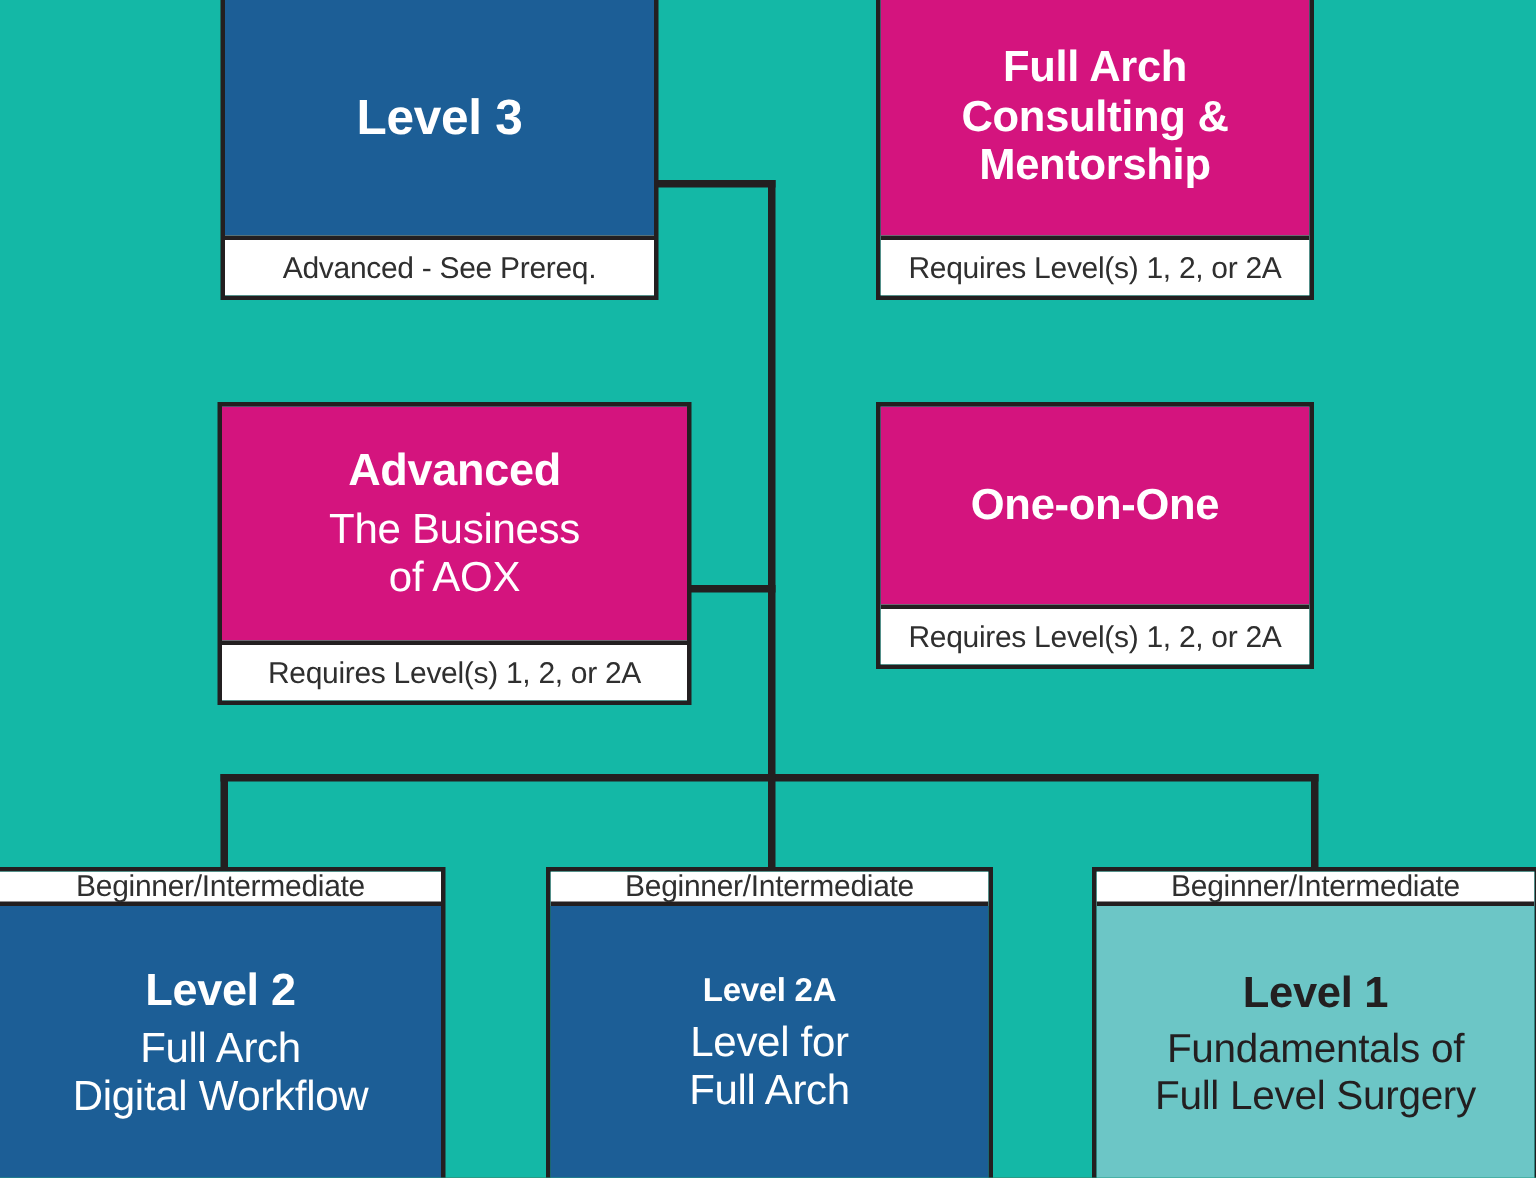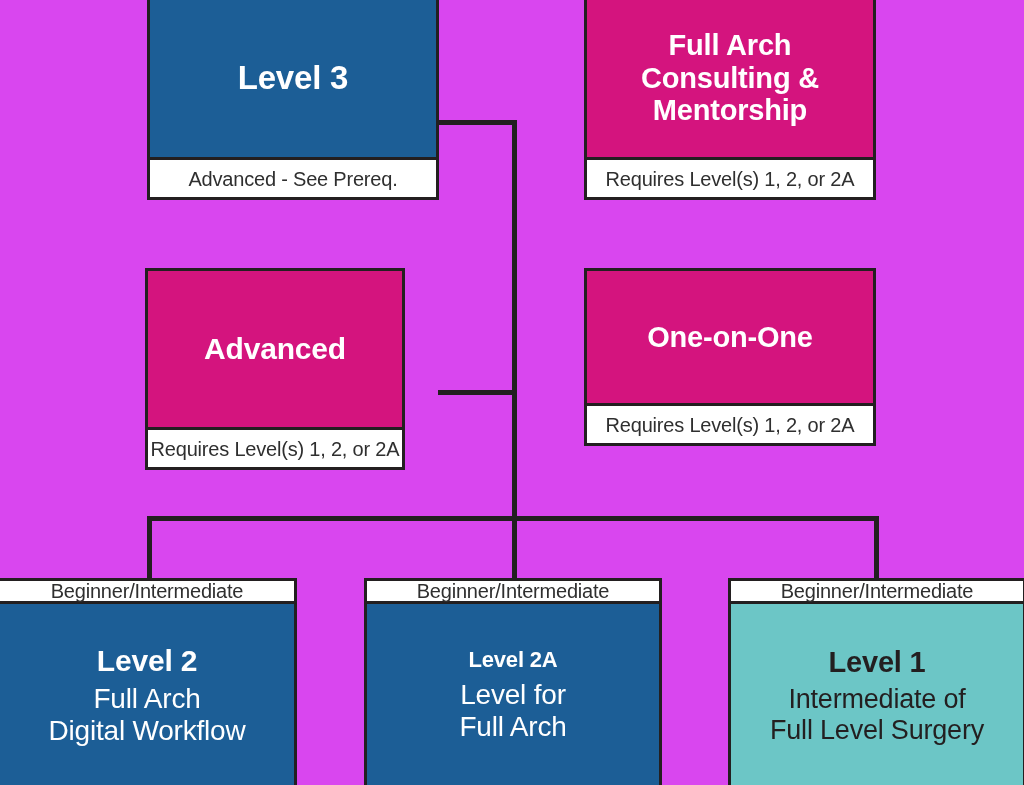--- a/index.html
+++ b/index.html
@@ -11,21 +11,21 @@
     width: 1024px;
     height: 785px;
     background: #4a7150;
     font-family: "Liberation Sans", sans-serif;
     overflow: hidden;
   }
   #stage {
     position: relative;
     width: 1024px;
     height: 785px;
-    background: #d946ef;
+    background: #14b8a6;
   }
 
   
   .conn {
     position: absolute;
     background: #231f20;
   }
 
   
   .card {
@@ -89,21 +89,21 @@
   .text-dark  .subtitle { color: #231f20; }
 
   
   #card-level3 { left: 147px; top: -4px;  width: 292px; height: 204px; }
   #card-level3 .title    { font-size: 33px; }
   #card-level3 .subtitle { font-size: 28px; margin-top: 7px; }
 
   #card-consulting { left: 584px; top: -4px; width: 292px; height: 204px; }
   #card-consulting .title { font-size: 29px; }
 
-  #card-advanced { left: 145px; top: 268px; width: 260px; height: 202px; }
+  #card-advanced { left: 145px; top: 268px; width: 316px; height: 202px; }
   #card-advanced .title    { font-size: 30px; }
   #card-advanced .subtitle { font-size: 28px; margin-top: 6px; }
 
   #card-oneonone { left: 584px; top: 268px; width: 292px; height: 178px; }
   #card-oneonone .title { font-size: 29px; }
 
   #card-level2 { left: -3px; top: 578px; width: 300px; height: 212px; }
   #card-level2 .title    { font-size: 30px; }
   #card-level2 .subtitle { font-size: 28px; margin-top: 6px; }
 
@@ -150,20 +150,24 @@
         <span class="line">Consulting &amp;</span>
         <span class="line">Mentorship</span>
       </div>
     </div>
     <div class="strip strip-bottom">Requires Level(s) 1, 2, or 2A</div>
   </div>
 
   <div class="card text-light" id="card-advanced">
     <div class="body fill-pink">
       <div class="title">Advanced</div>
+      <div class="subtitle">
+        <span class="line">The Business</span>
+        <span class="line">of AOX</span>
+      </div>
     </div>
     <div class="strip strip-bottom">Requires Level(s) 1, 2, or 2A</div>
   </div>
 
   <div class="card text-light" id="card-oneonone">
     <div class="body fill-pink">
       <div class="title">One-on-One</div>
     </div>
     <div class="strip strip-bottom">Requires Level(s) 1, 2, or 2A</div>
   </div>
@@ -188,19 +192,19 @@
         <span class="line">Full Arch</span>
       </div>
     </div>
   </div>
 
   <div class="card text-dark" id="card-level1">
     <div class="strip strip-top">Beginner/Intermediate</div>
     <div class="body fill-teal">
       <div class="title">Level 1</div>
       <div class="subtitle">
-        <span class="line">Intermediate of</span>
+        <span class="line">Fundamentals of</span>
         <span class="line">Full Level Surgery</span>
       </div>
     </div>
   </div>
 
 </div>
 
 </body></html>

